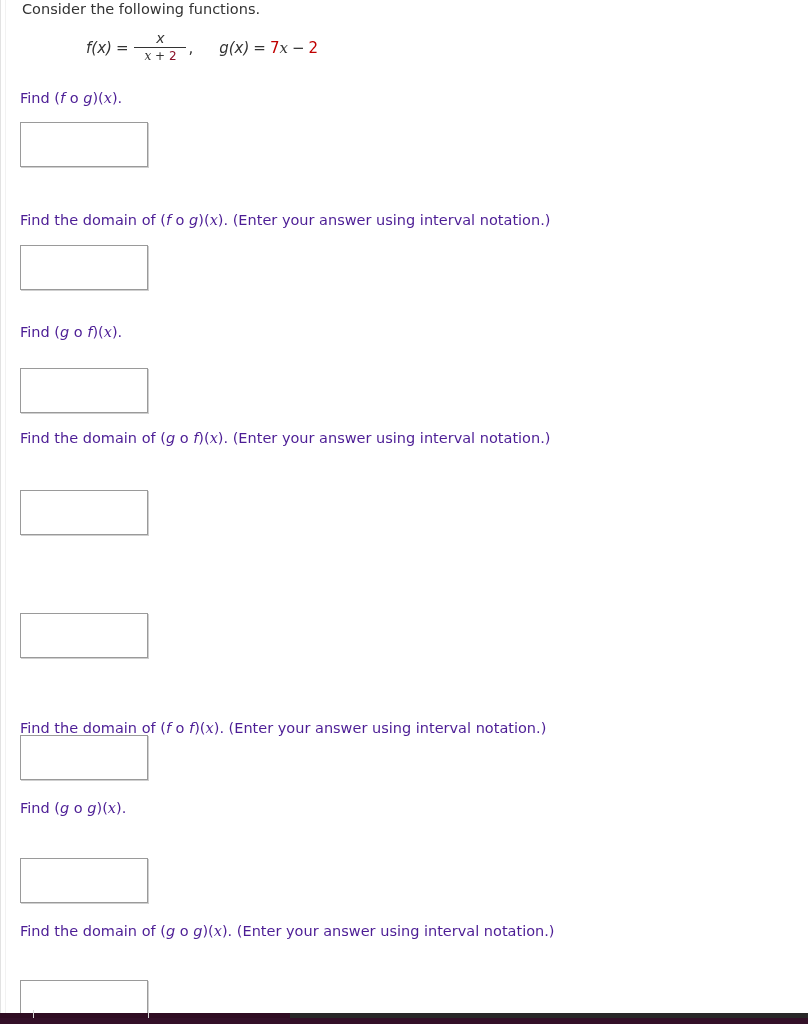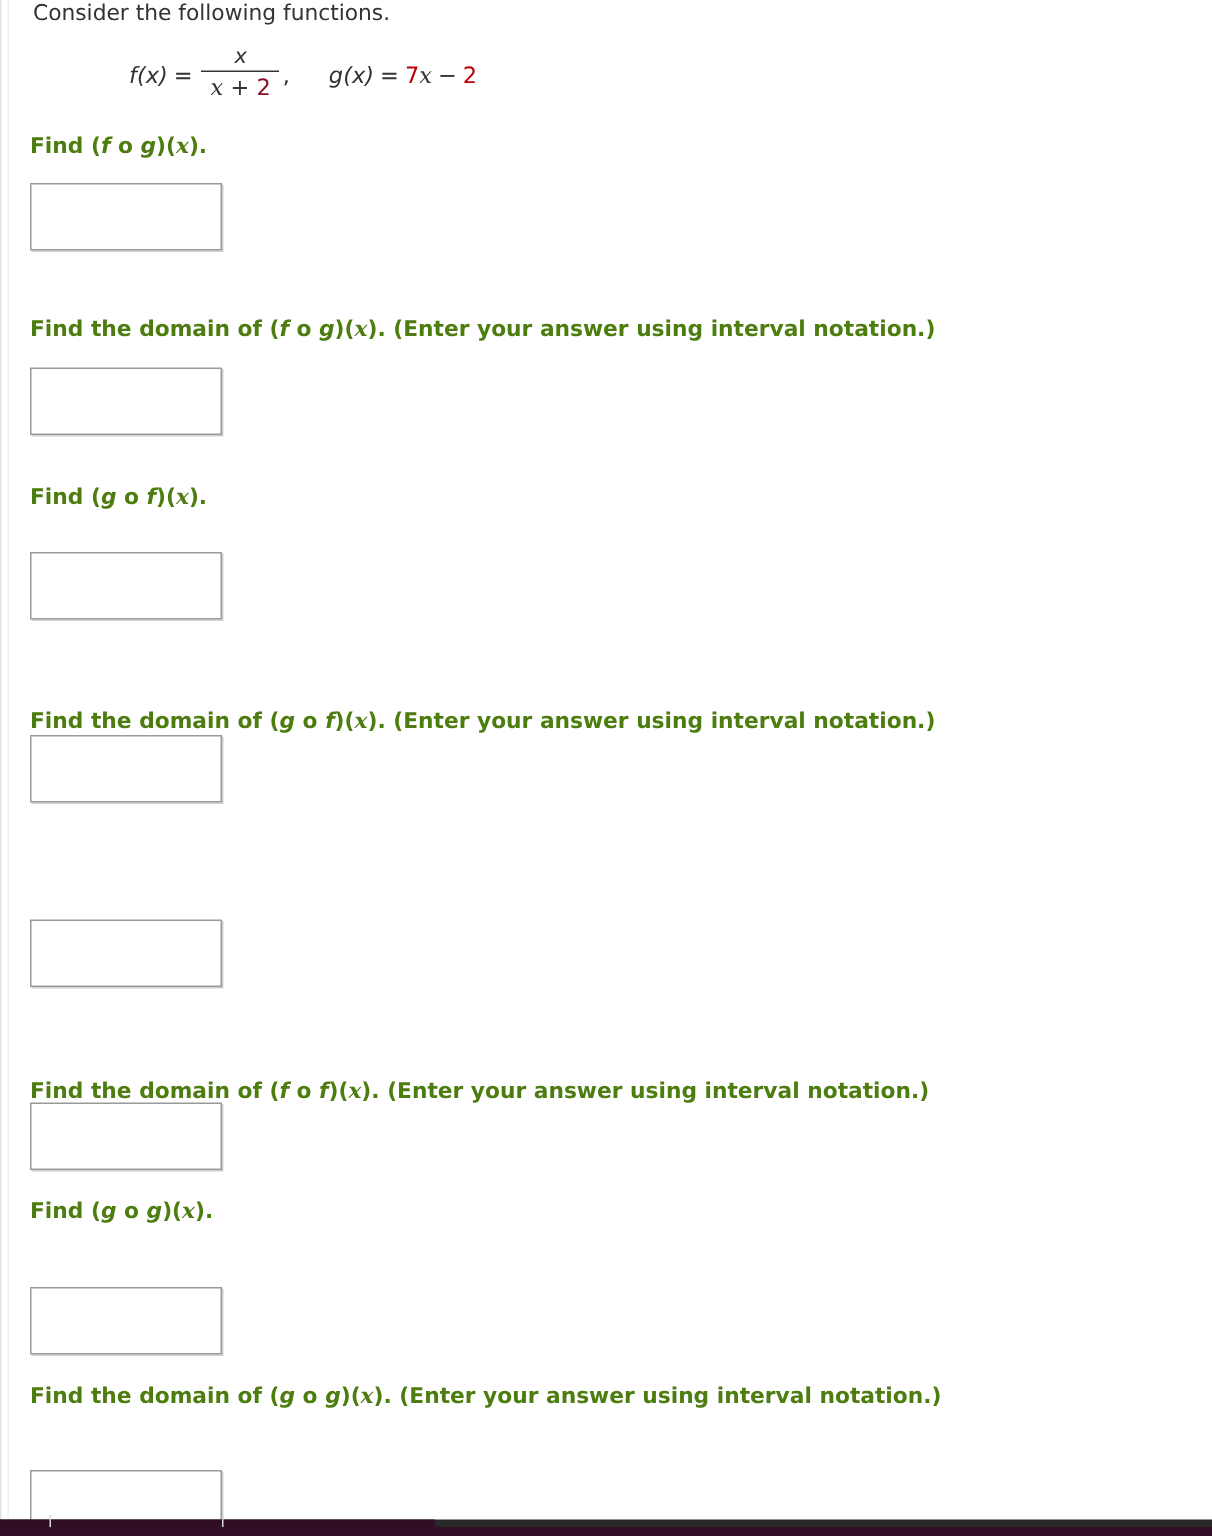--- a/index.html
+++ b/index.html
@@ -89,37 +89,36 @@
     font-style: italic;
     font-family: "DejaVu Sans", "Liberation Sans", sans-serif;
   }
   .frac .bar {
     height: 1px;
     background: #333333;
     width: 100%;
     min-width: 52px;
   }
   .frac .den {
-    font-size: 15px;
+    font-size: 12px;
     padding: 1px 4px 0 4px;
     white-space: nowrap;
     font-family: "DejaVu Sans", "Liberation Sans", sans-serif;
   }
   .eq-sp { padding: 0 4px; }
   .gap { display: inline-block; width: 26px; }
 
   
   .qlabel {
     position: absolute;
     left: 20px;
     font-size: 14.5px;
     line-height: 18px;
-    color: #4d7c0f;
-    white-space: nowrap;
-    font-weight: bold;
+    color: #4c1d95;
+    white-space: nowrap;
   }
 
   .answer-box {
     position: absolute;
     left: 20px;
     width: 128px;
     height: 45px;
     background: #ffffff;
     border: 1px solid #9a9a9a;
     box-shadow: 1px 1px 0 0 #cfcfcf;
@@ -200,21 +199,21 @@
   <div class="qlabel" style="top:211px">
     <span>Find the domain of (</span><span class="fn">f</span><span> o </span><span class="fn">g</span><span>)(</span><span class="it">x</span><span>). (Enter your answer using interval notation.)</span>
   </div>
   <input class="answer-box" style="top: 245px;" type="text" value="">
 
   <div class="qlabel" style="top:323px">
     <span>Find (</span><span class="fn">g</span><span> o </span><span class="fn">f</span><span>)(</span><span class="it">x</span><span>).</span>
   </div>
   <input class="answer-box" style="top: 368px;" type="text" value="">
 
-  <div class="qlabel" style="top:472px">
+  <div class="qlabel" style="top:429px">
     <span>Find the domain of (</span><span class="fn">g</span><span> o </span><span class="fn">f</span><span>)(</span><span class="it">x</span><span>). (Enter your answer using interval notation.)</span>
   </div>
   <input class="answer-box" style="top: 490px;" type="text" value="">
 
   <div class="qlabel" style="top:612px">
     <span>Find (</span><span class="fn">f</span><span> o </span><span class="fn">f</span><span>)(</span><span class="it">x</span><span>).</span>
   </div>
   <input class="answer-box" style="top: 613px;" type="text" value="">
 
   <div class="qlabel" style="top:719px">

